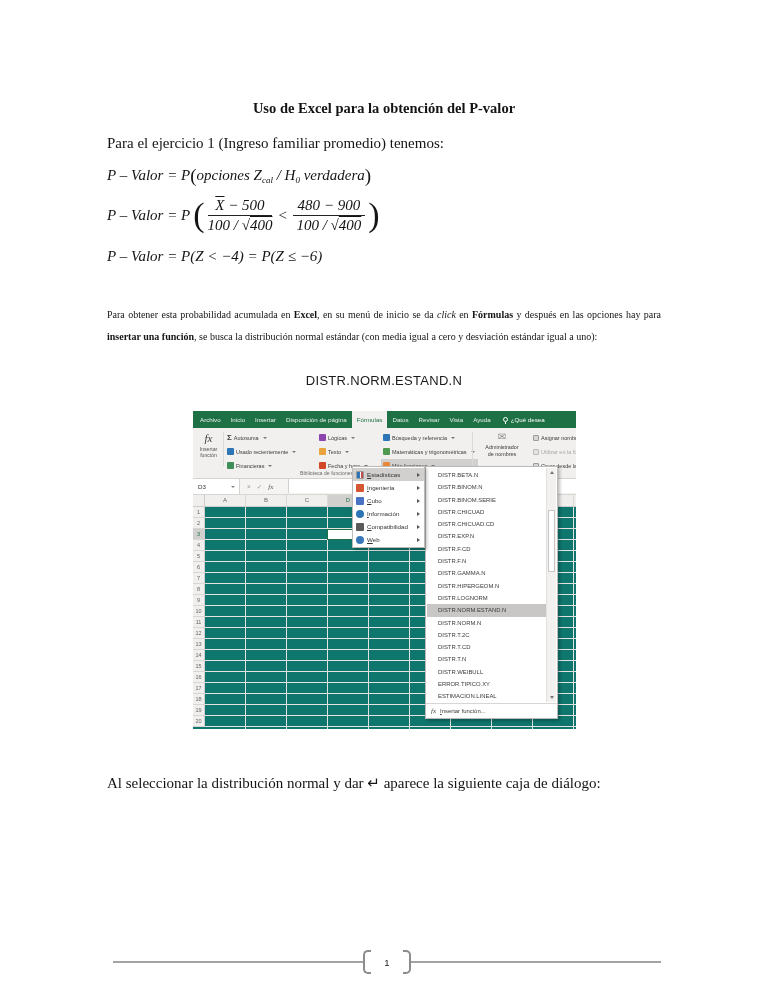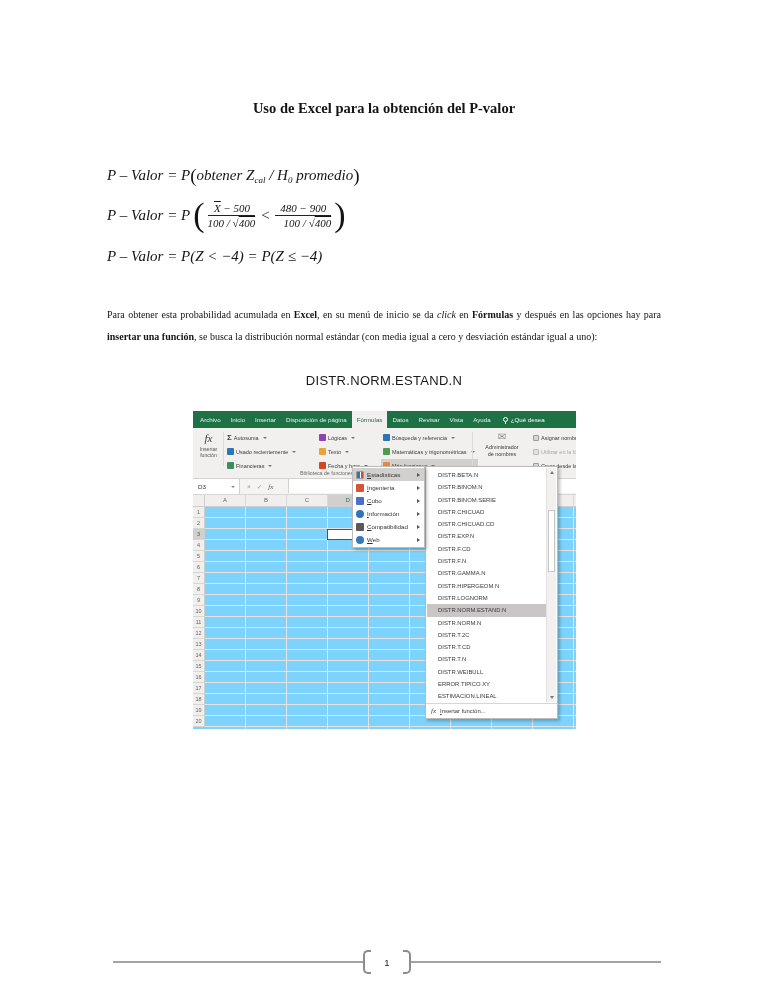--- a/index.html
+++ b/index.html
@@ -10,21 +10,21 @@
   
   .title   { position:absolute; top:84px; left:0; width:100%; text-align:center;
              font-size:14.5px; font-weight:bold; margin:0; }
   .intro   { position:absolute; top:119px; left:107px; width:554px; font-size:15px; margin:0; }
   .fblock  { position:absolute; top:147px; left:107px; width:554px; font-size:15px; font-style:italic; }
   .fline   { margin-bottom:5px; height:24px; line-height:24px; white-space:nowrap; }
   .f-sub   { font-size:9px; vertical-align:-3px; }
   .bp      { font-style:normal; font-size:19px; vertical-align:-2px; }
   .frow    { display:flex; align-items:center; gap:3px; margin:3px 0 6px 0; height:46px; }
   .hp      { font-style:normal; font-size:34px; font-weight:normal; line-height:34px; }
-  .frac    { display:inline-block; text-align:right; font-size:11px; }
+  .frac    { display:inline-block; text-align:center; font-size:15px; }
   .frac .fn{ display:block; border-bottom:1.2px solid #222; padding:0 5px 1px; }
   .frac .fd{ display:block; padding-top:1px; }
   .ov      { text-decoration:overline; }
   .lt      { padding:0 2px; }
   .para    { position:absolute; top:288px; left:107px; width:554px; font-size:10px;
              line-height:22px; text-align:justify; margin:0; }
   .distr   { position:absolute; top:357px; left:0; width:100%; text-align:center;
              font-family:"Liberation Sans", sans-serif; font-size:13px; letter-spacing:.3px; color:#1a1a1a; }
   .closing { position:absolute; top:758px; left:107px; width:560px; font-size:15px; margin:0; }
 
@@ -32,21 +32,21 @@
   .pgfooter { position:absolute; top:932px; left:113px; width:548px; height:28px;
               display:flex; align-items:center; }
   .fl       { flex:1; height:1.5px; background:#a3a3a3; }
   .pbr      { width:8px; height:24px; border:2px solid #8c8c8c; flex:none; }
   .pbr.l    { border-right:none; border-radius:5px 0 0 5px; }
   .pbr.r    { border-left:none;  border-radius:0 5px 5px 0; }
   .pnum     { font-family:"Liberation Sans", sans-serif; font-size:9.5px; color:#222; margin:0 13px; }
 
   
   .excel { position:absolute; left:193px; top:395px; width:383px; height:318px; overflow:hidden;
-           background:#7dd3fc; font-family:"Liberation Sans", sans-serif;padding-left:48px; }
+           background:#0f766e; font-family:"Liberation Sans", sans-serif;padding-left:48px; }
 
   
   .xl-tabbar { position:absolute; top:0; left:0; right:0; height:17px; background:#1e7145; display:flex; }
   .xl-tabs   { display:flex; padding-left:2px; }
   .xl-tab    { color:#e9f1ec; font-size:6.2px; display:flex; align-items:center; padding:0 5px; white-space:nowrap; cursor:default; }
   .xl-tab.active { background:#f1f0ef; color:#1e7145; }
   .xl-tellme { display:flex; align-items:center; gap:3px; color:#fff; font-size:6.2px;
                padding-left:7px; white-space:nowrap; overflow:hidden; flex:1; }
   .bulb-icon { width:5px; height:5px; border:1px solid #fff; border-radius:50%; position:relative; flex:none; }
   .bulb-icon::after { content:""; position:absolute; left:1px; top:4px; width:1.5px; height:2px; background:#fff; }
@@ -163,38 +163,39 @@
   .xl-subfooter .flb { display:inline-block; }
   .xl-subfooter .flb::first-letter { text-decoration:underline; }
 </style>
 </head>
 <body>
 
 <div class="page">
 
   <h1 class="title">Uso de Excel para la obtención del P-valor</h1>
 
+  <p class="intro">Para el ejercicio 1 (Ingreso familiar promedio) tenemos:</p>
 
   <div class="fblock">
-    <div class="fline"><span>P – Valor = P</span><span class="bp">(</span><span>obtener Z</span><span class="f-sub">cal</span><span> / H</span><span class="f-sub">0</span><span> promedio</span><span class="bp">)</span></div>
+    <div class="fline"><span>P – Valor = P</span><span class="bp">(</span><span>opciones Z</span><span class="f-sub">cal</span><span> / H</span><span class="f-sub">0</span><span> verdadera</span><span class="bp">)</span></div>
     <div class="frow">
       <span>P – Valor = P</span>
         <span class="hp">(</span>
       <span class="frac">
         <span class="fn"><span class="ov">X</span><span> − 500</span></span>
         <span class="fd"><span>100 / </span><span>√</span><span class="ov">400</span></span>
       </span>
       <span class="lt">&lt;</span>
       <span class="frac">
         <span class="fn">480 − 900</span>
         <span class="fd"><span>100 / </span><span>√</span><span class="ov">400</span></span>
       </span>
       <span class="hp">)</span>
     </div>
-    <div class="fline"><span>P – Valor = P</span><span>(Z &lt; −4)</span><span> = P</span><span>(Z ≤ −4)</span></div>
+    <div class="fline"><span>P – Valor = P</span><span>(Z &lt; −4)</span><span> = P</span><span>(Z ≤ −6)</span></div>
   </div>
 
   <p class="para"><span>Para obtener esta probabilidad acumulada en </span><b>Excel</b><span>, en su menú de inicio se da </span><i>click</i><span> en </span><b>Fórmulas</b><span> y después en las opciones hay para </span><b>insertar una función</b><span>, se busca la distribución normal estándar (con media igual a cero y desviación estándar igual a uno):</span></p>
 
   <div class="distr">DISTR.NORM.ESTAND.N</div>
 
   <div class="excel">
 
     <div class="xl-tabbar">
       <div class="xl-tabs">
@@ -446,20 +447,21 @@
           </div>
       </div>
       <div class="xl-subfooter">
         <span class="ffx">fx</span>
         <span class="flb">Insertar función...</span>
       </div>
     </div>
 
   </div>
 
+  <p class="closing">Al seleccionar la distribución normal y dar ↵ aparece la siguiente caja de diálogo:</p>
 
   <div class="pgfooter">
     <span class="fl"></span>
     <span class="pbr l"></span>
     <span class="pnum">1</span>
     <span class="pbr r"></span>
     <span class="fl"></span>
   </div>
 
 </div>

